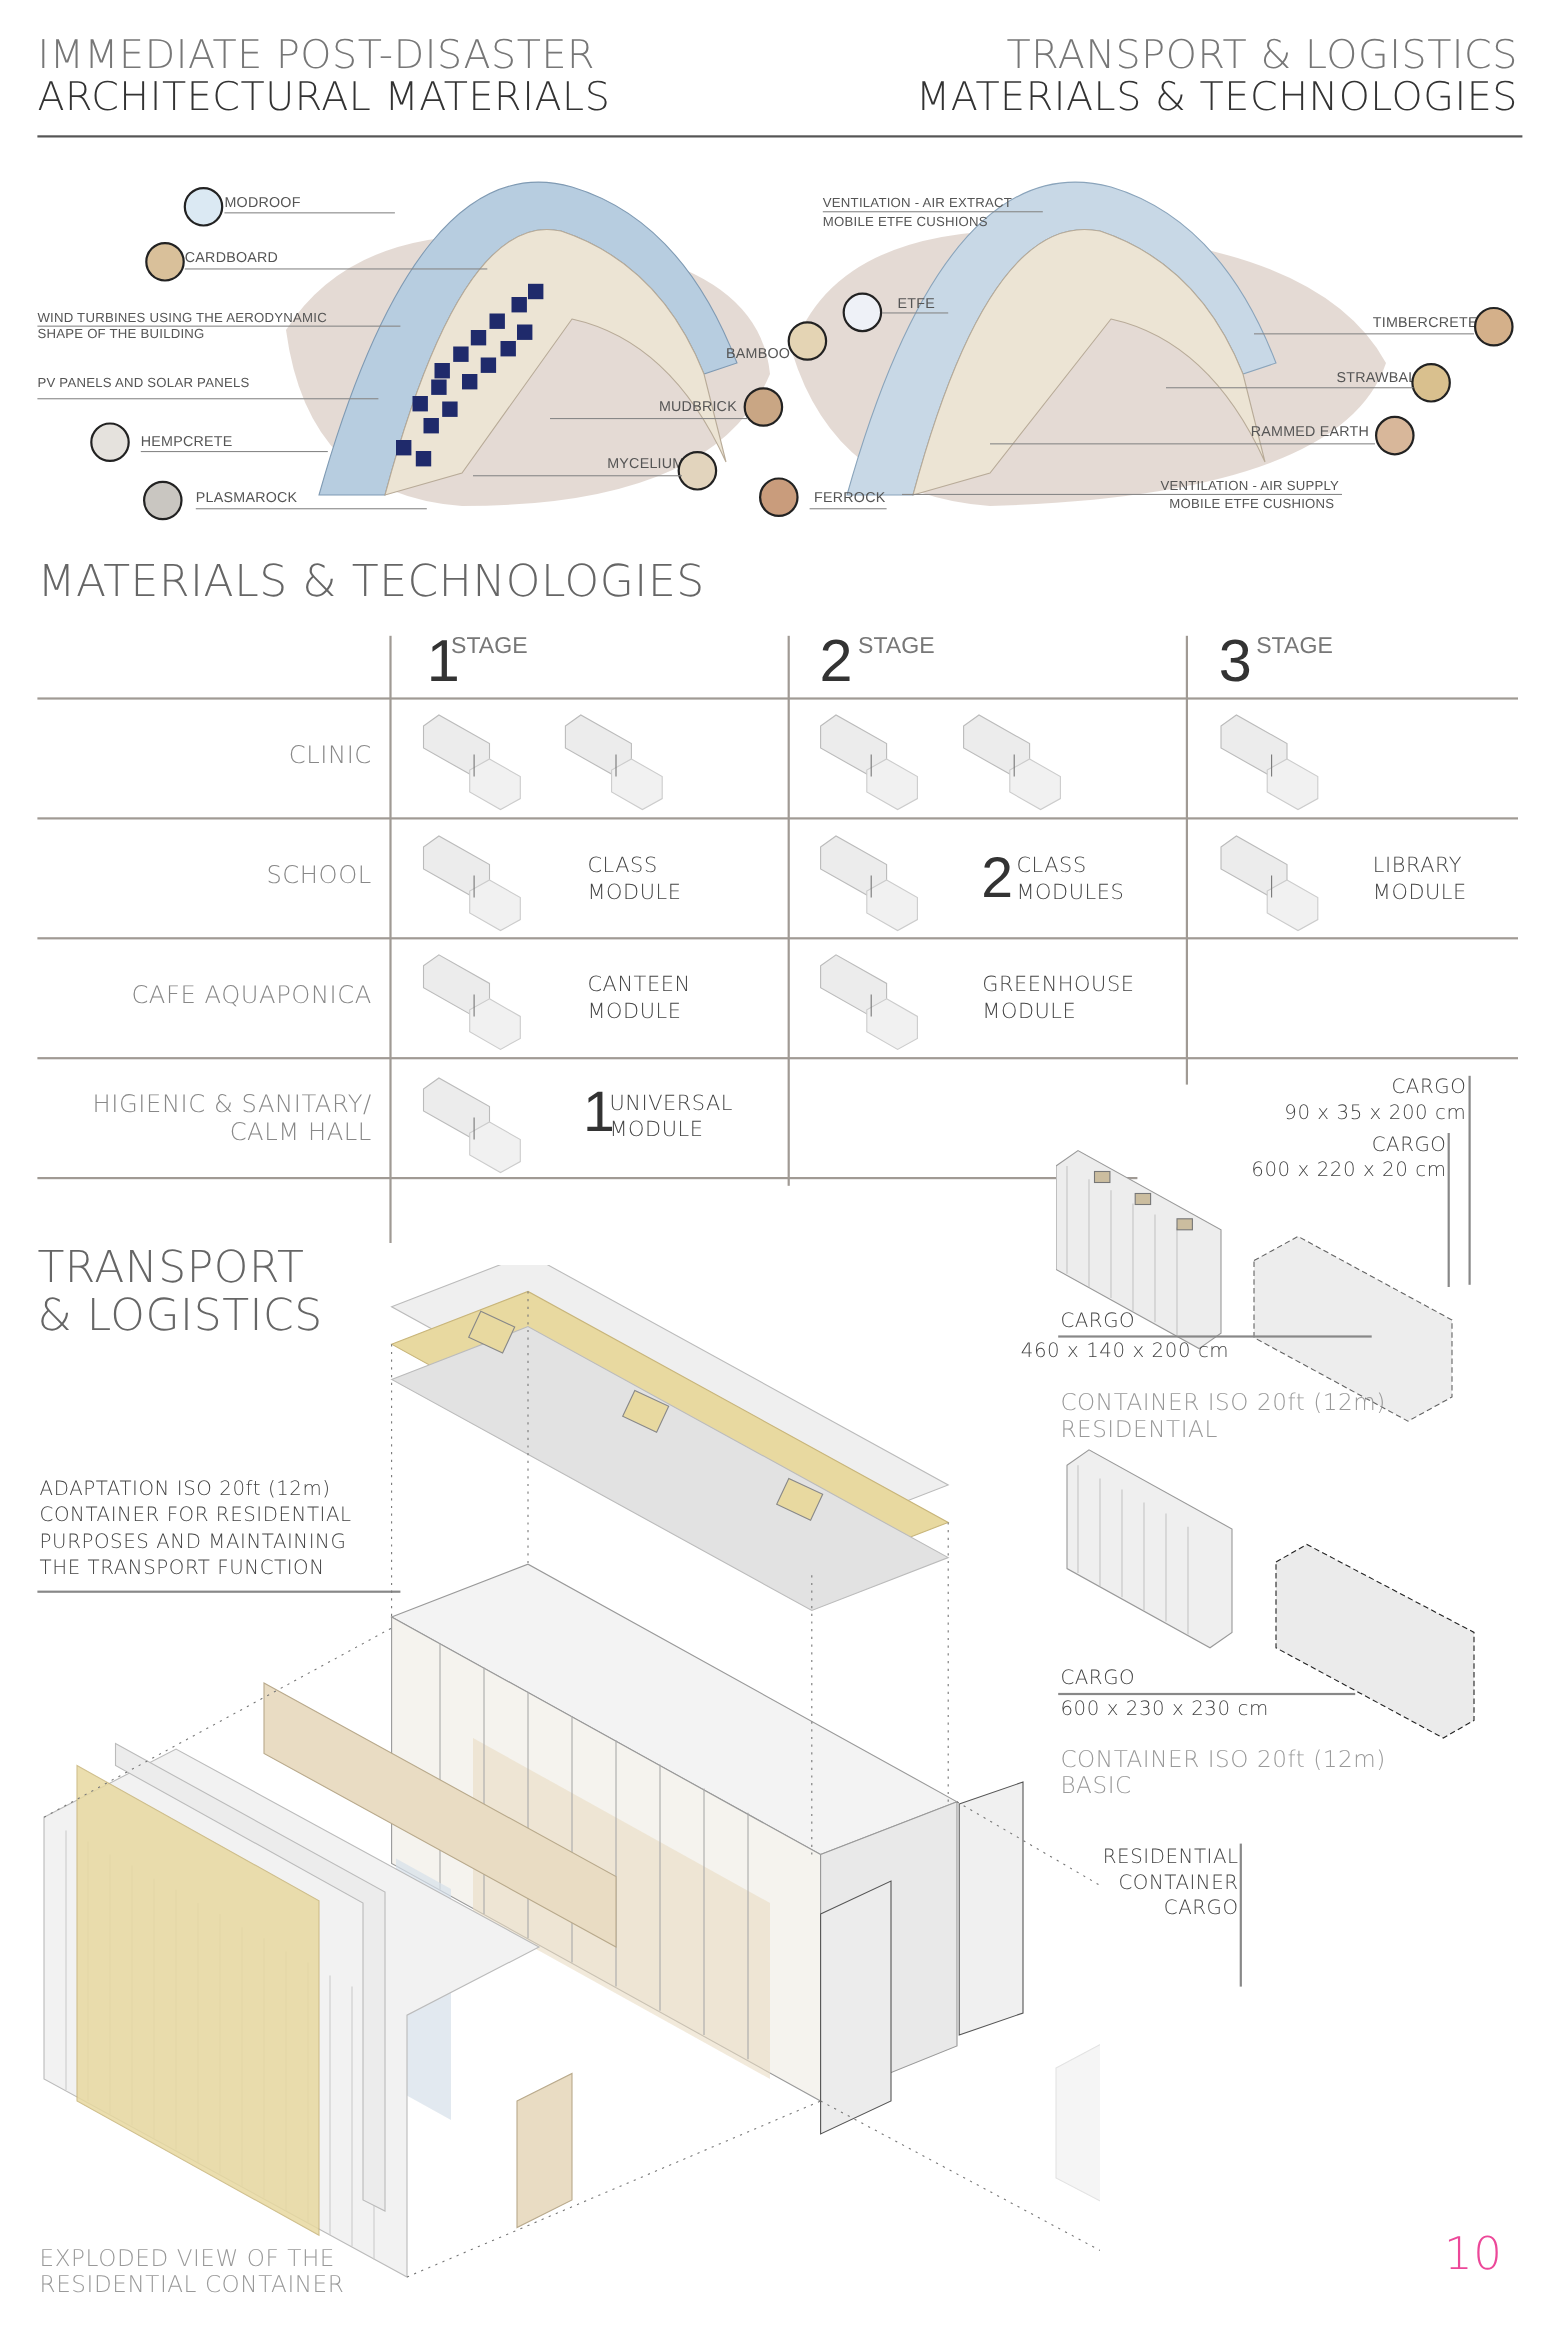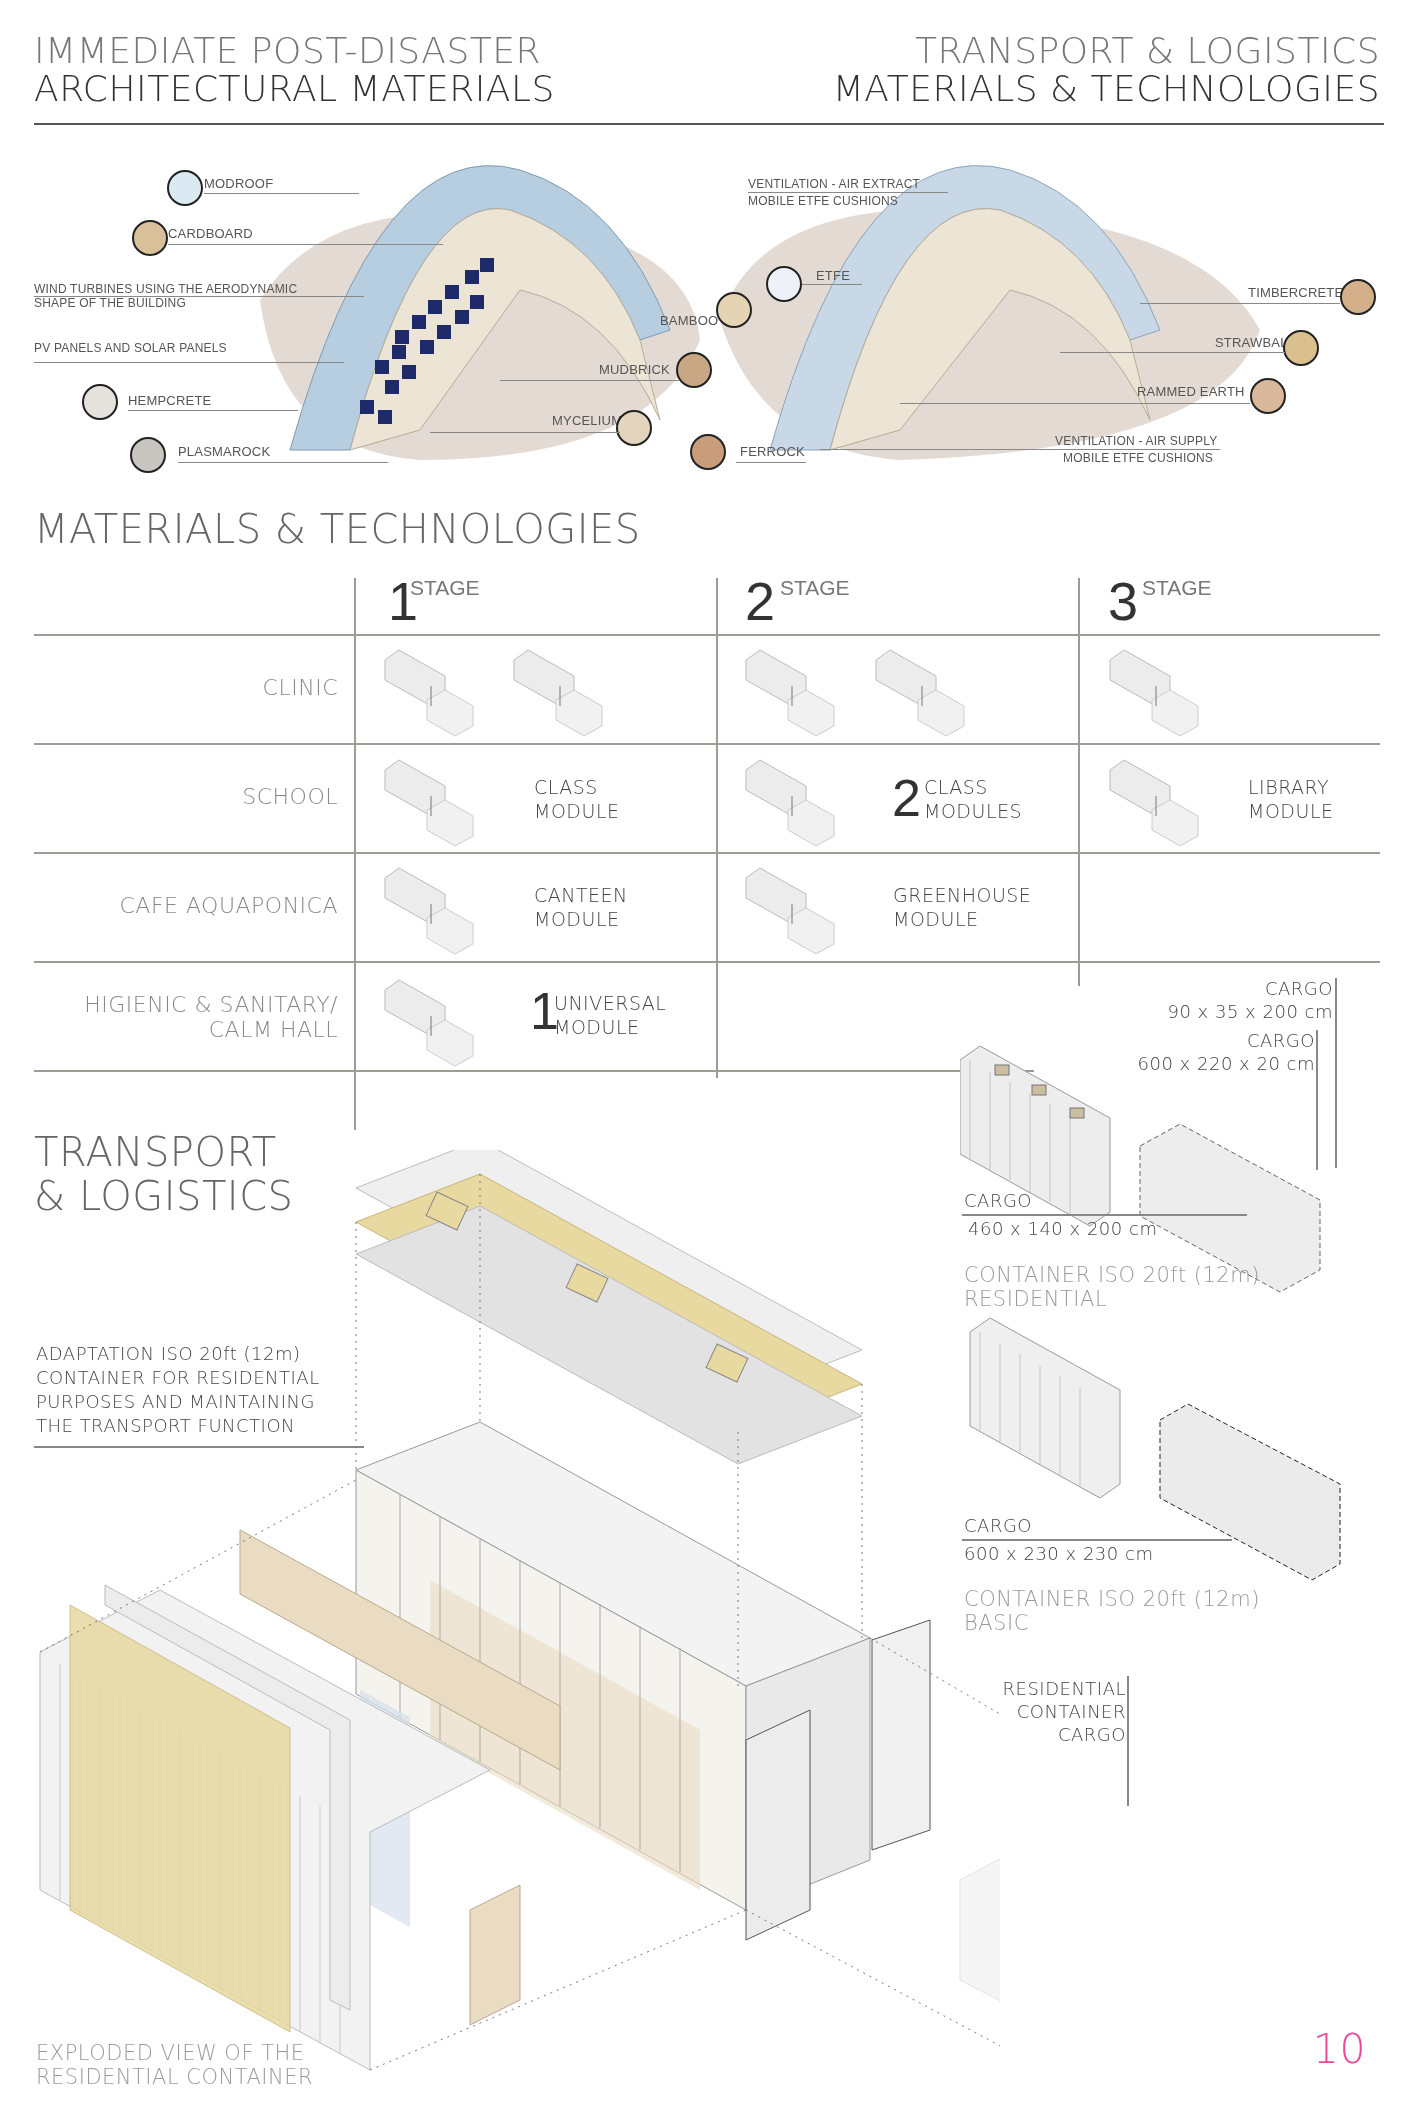--- a/index.html
+++ b/index.html
@@ -295,21 +295,21 @@
 
 <div class="abs thin cargo" style="right:83px;top:978px;text-align:right;">CARGO</div>
 <div class="abs thin cargo" style="right:83px;top:1001px;text-align:right;">90 x 35 x 200 cm</div>
 <div class="abs thin cargo" style="right:101px;top:1030px;text-align:right;">CARGO</div>
 <div class="abs thin cargo" style="right:101px;top:1053px;text-align:right;">600 x 220 x 20 cm</div>
 <div class="grid-v" style="left:1335px;top:978px;height:190px;width:2px;background:#888;"></div>
 <div class="grid-v" style="left:1316px;top:1030px;height:140px;width:2px;background:#888;"></div>
 
 <div class="abs thin cargo" style="left:964px;top:1190px;">CARGO</div>
 <div class="leader" style="left:962px;top:1214px;width:285px;height:2px;"></div>
-<div class="abs thin cargo" style="left:968px;top:1218px;">460 x 140 x 200 cm</div>
+<div class="abs thin cargo" style="left:928px;top:1218px;">460 x 140 x 200 cm</div>
 
 <div class="abs thin gray-title" style="left:964px;top:1264px;">CONTAINER ISO 20ft (12m)</div>
 <div class="abs thin gray-title" style="left:964px;top:1288px;">RESIDENTIAL</div>
 
 <div class="abs thin cargo" style="left:964px;top:1515px;">CARGO</div>
 <div class="leader" style="left:962px;top:1539px;width:270px;height:2px;"></div>
 <div class="abs thin cargo" style="left:964px;top:1543px;text-align:center;">600 x 230 x 230 cm</div>
 
 <div class="abs thin gray-title" style="left:964px;top:1588px;">CONTAINER ISO 20ft (12m)</div>
 <div class="abs thin gray-title" style="left:964px;top:1612px;">BASIC</div>

